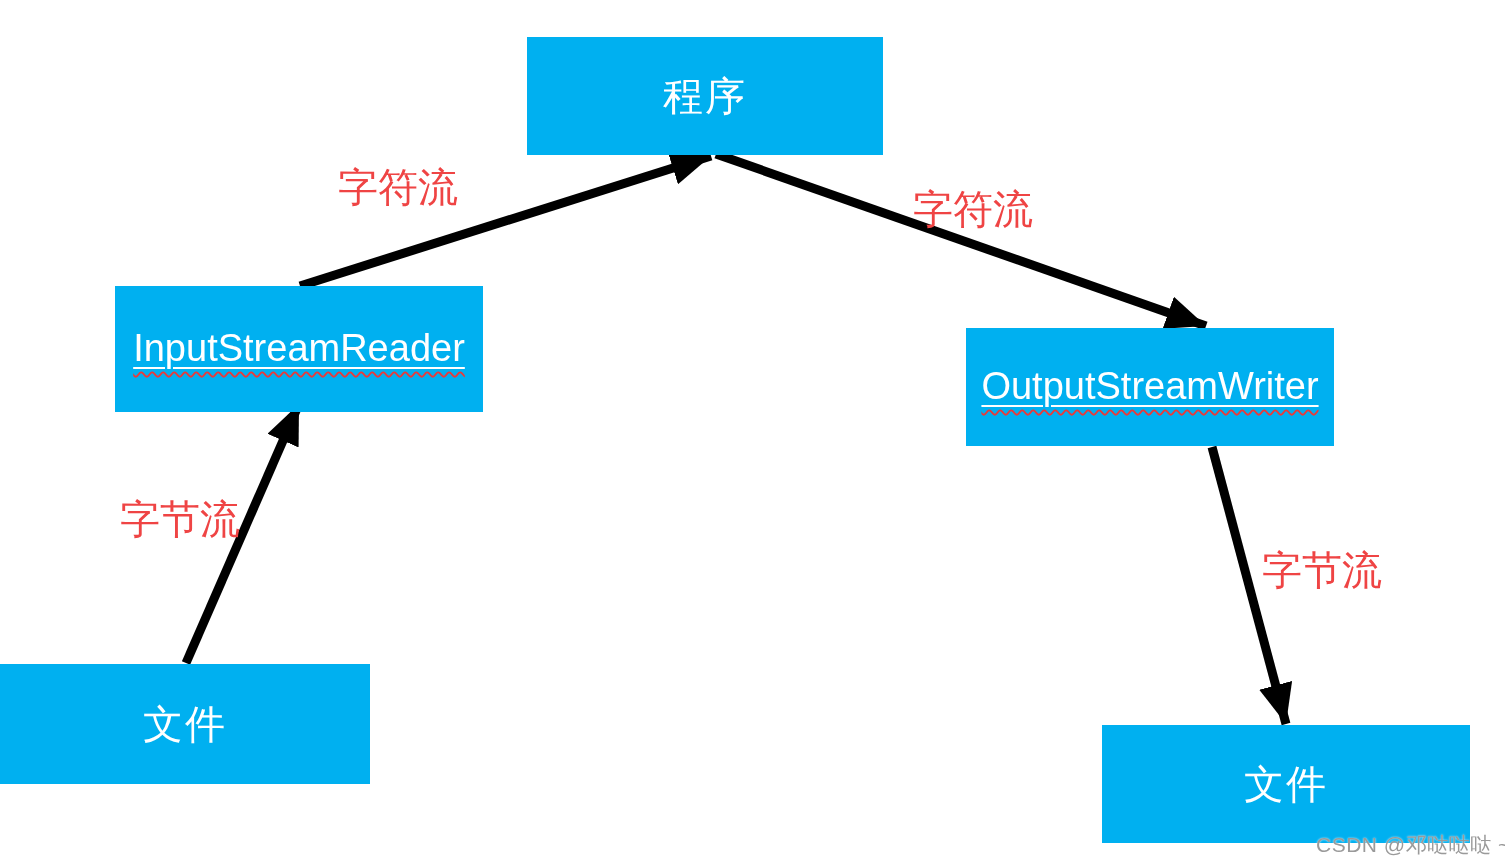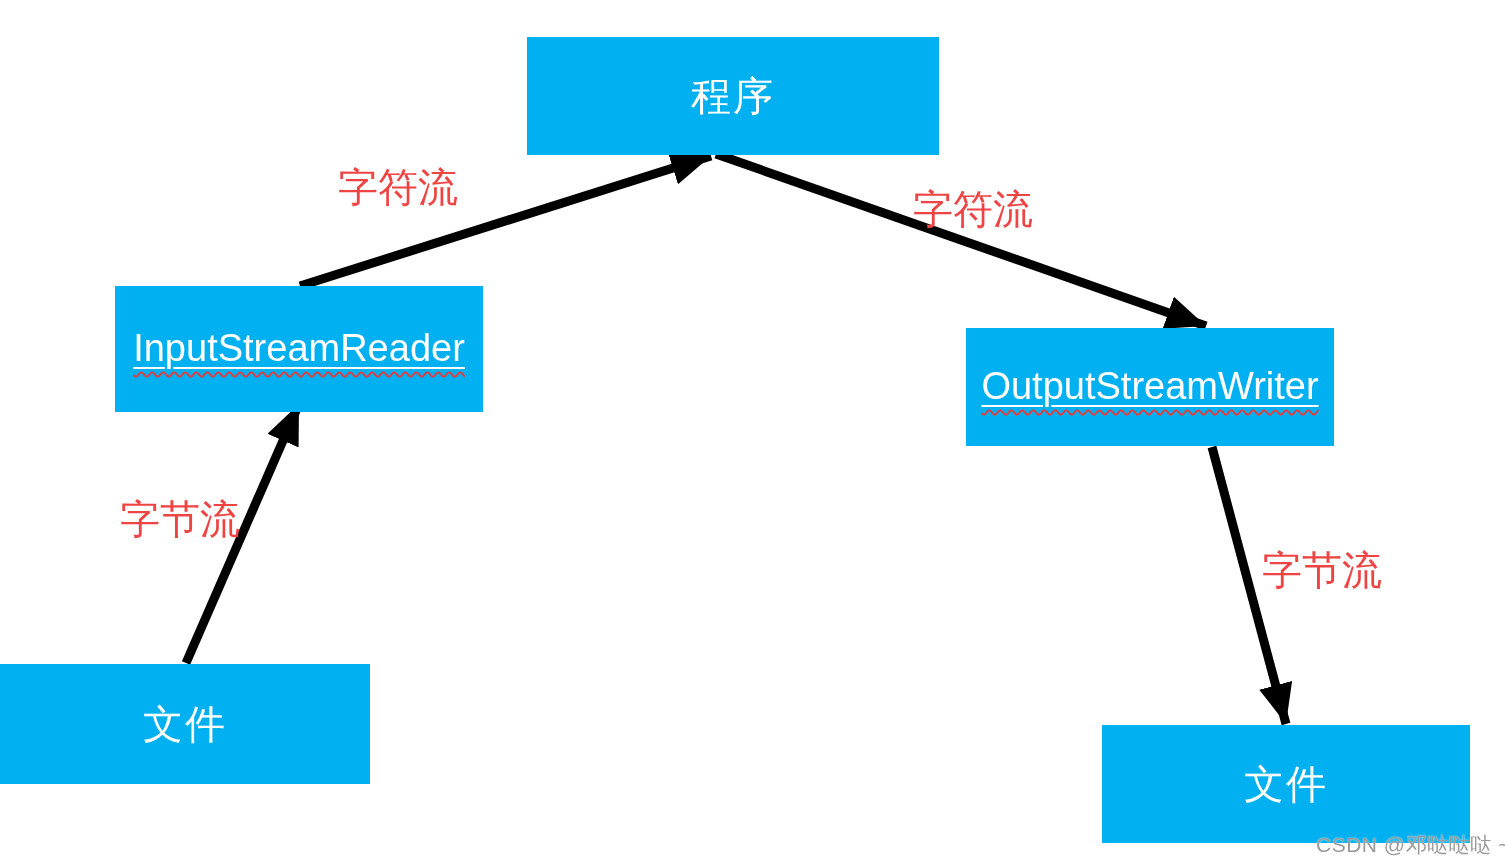--- a/index.html
+++ b/index.html
@@ -23,21 +23,21 @@
 
   .node {
     position: absolute;
     background: #00b0f0;
     color: #ffffff;
     display: flex;
     align-items: center;
     justify-content: center;
     text-align: center;
   }
-  .node-program      { left: 527px;  top: 37px;  width: 412px; height: 118px; }
+  .node-program      { left: 527px;  top: 37px;  width: 356px; height: 118px; }
   .node-isr          { left: 115px;  top: 286px; width: 368px; height: 126px; text-align: center; }
   .node-osw          { left: 966px; top: 328px; width: 368px; height: 118px; }
   .node-file-left    { left: 0px;    top: 664px; width: 370px; height: 120px; }
   .node-file-right   { left: 1102px; top: 725px; width: 368px; height: 118px; }
 
   .zh-label { font-size: 40px; letter-spacing: 2px; }
 
   .en-label-wrap { position: relative; display: inline-block; line-height: 1.2; }
   .en-text {
     font-size: 38px;

